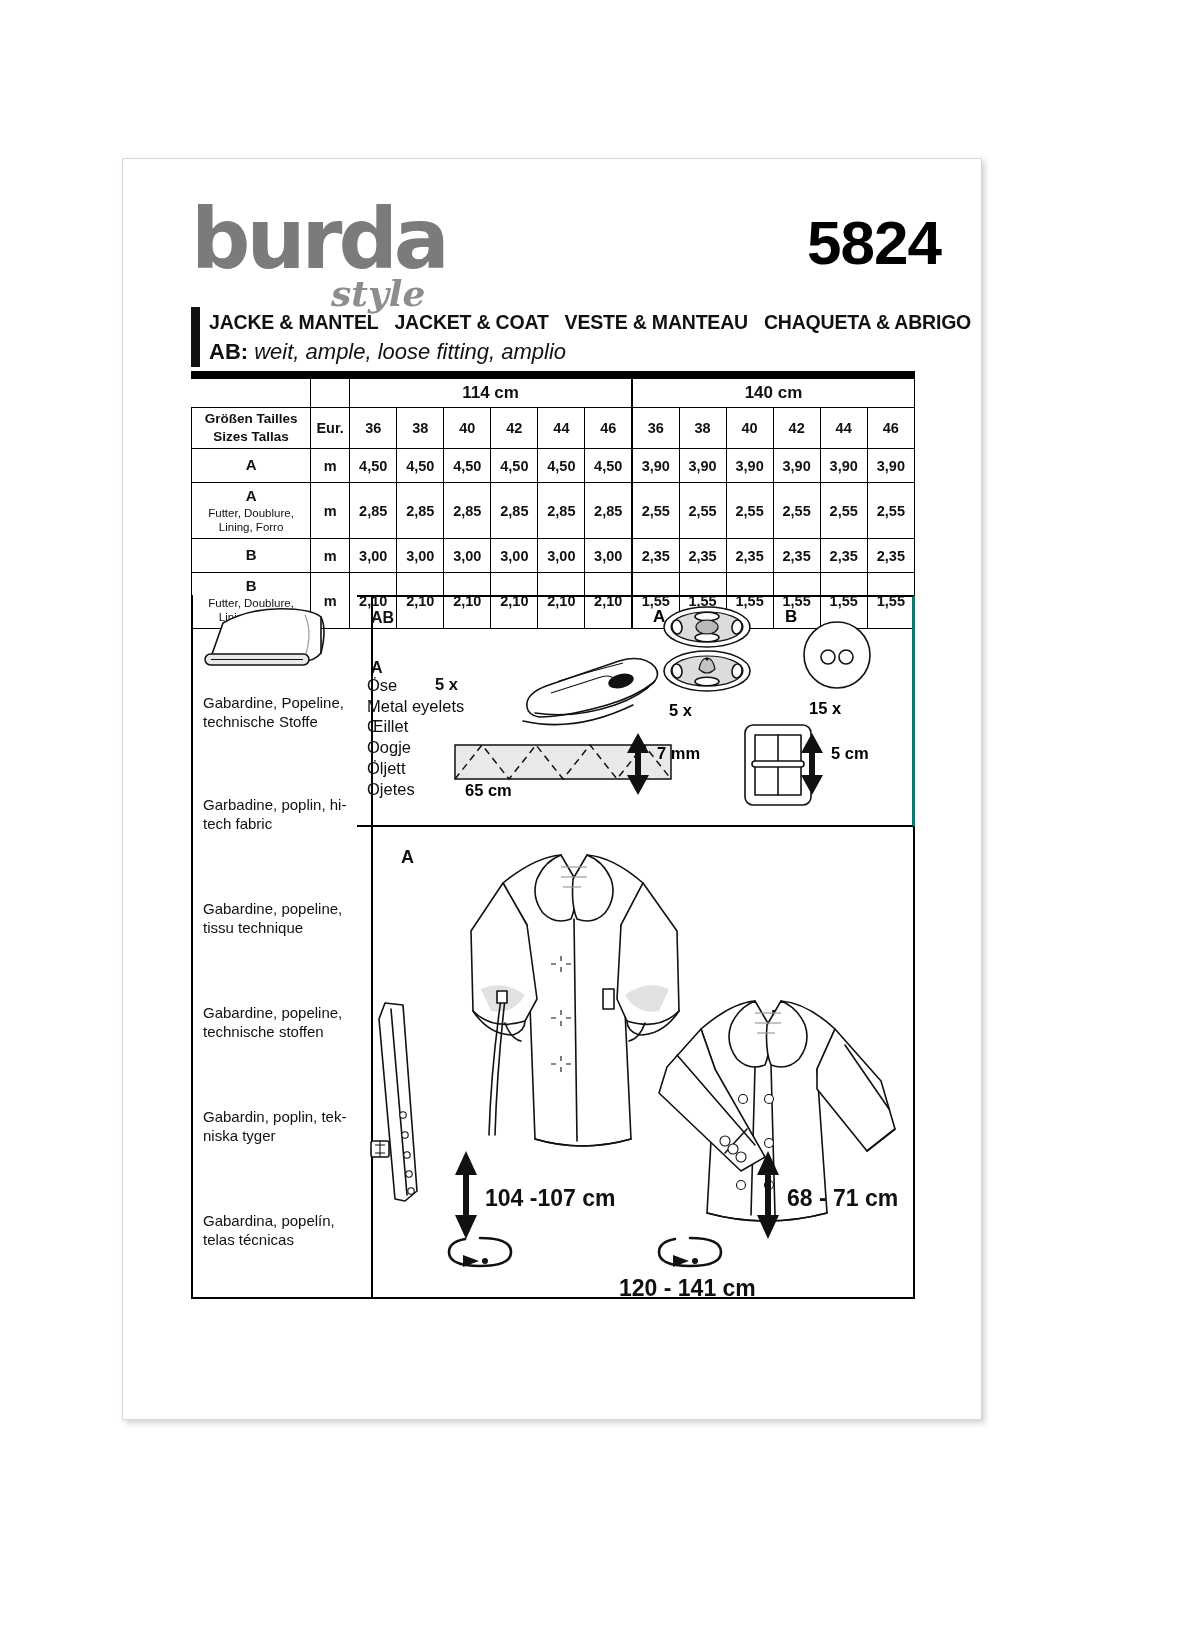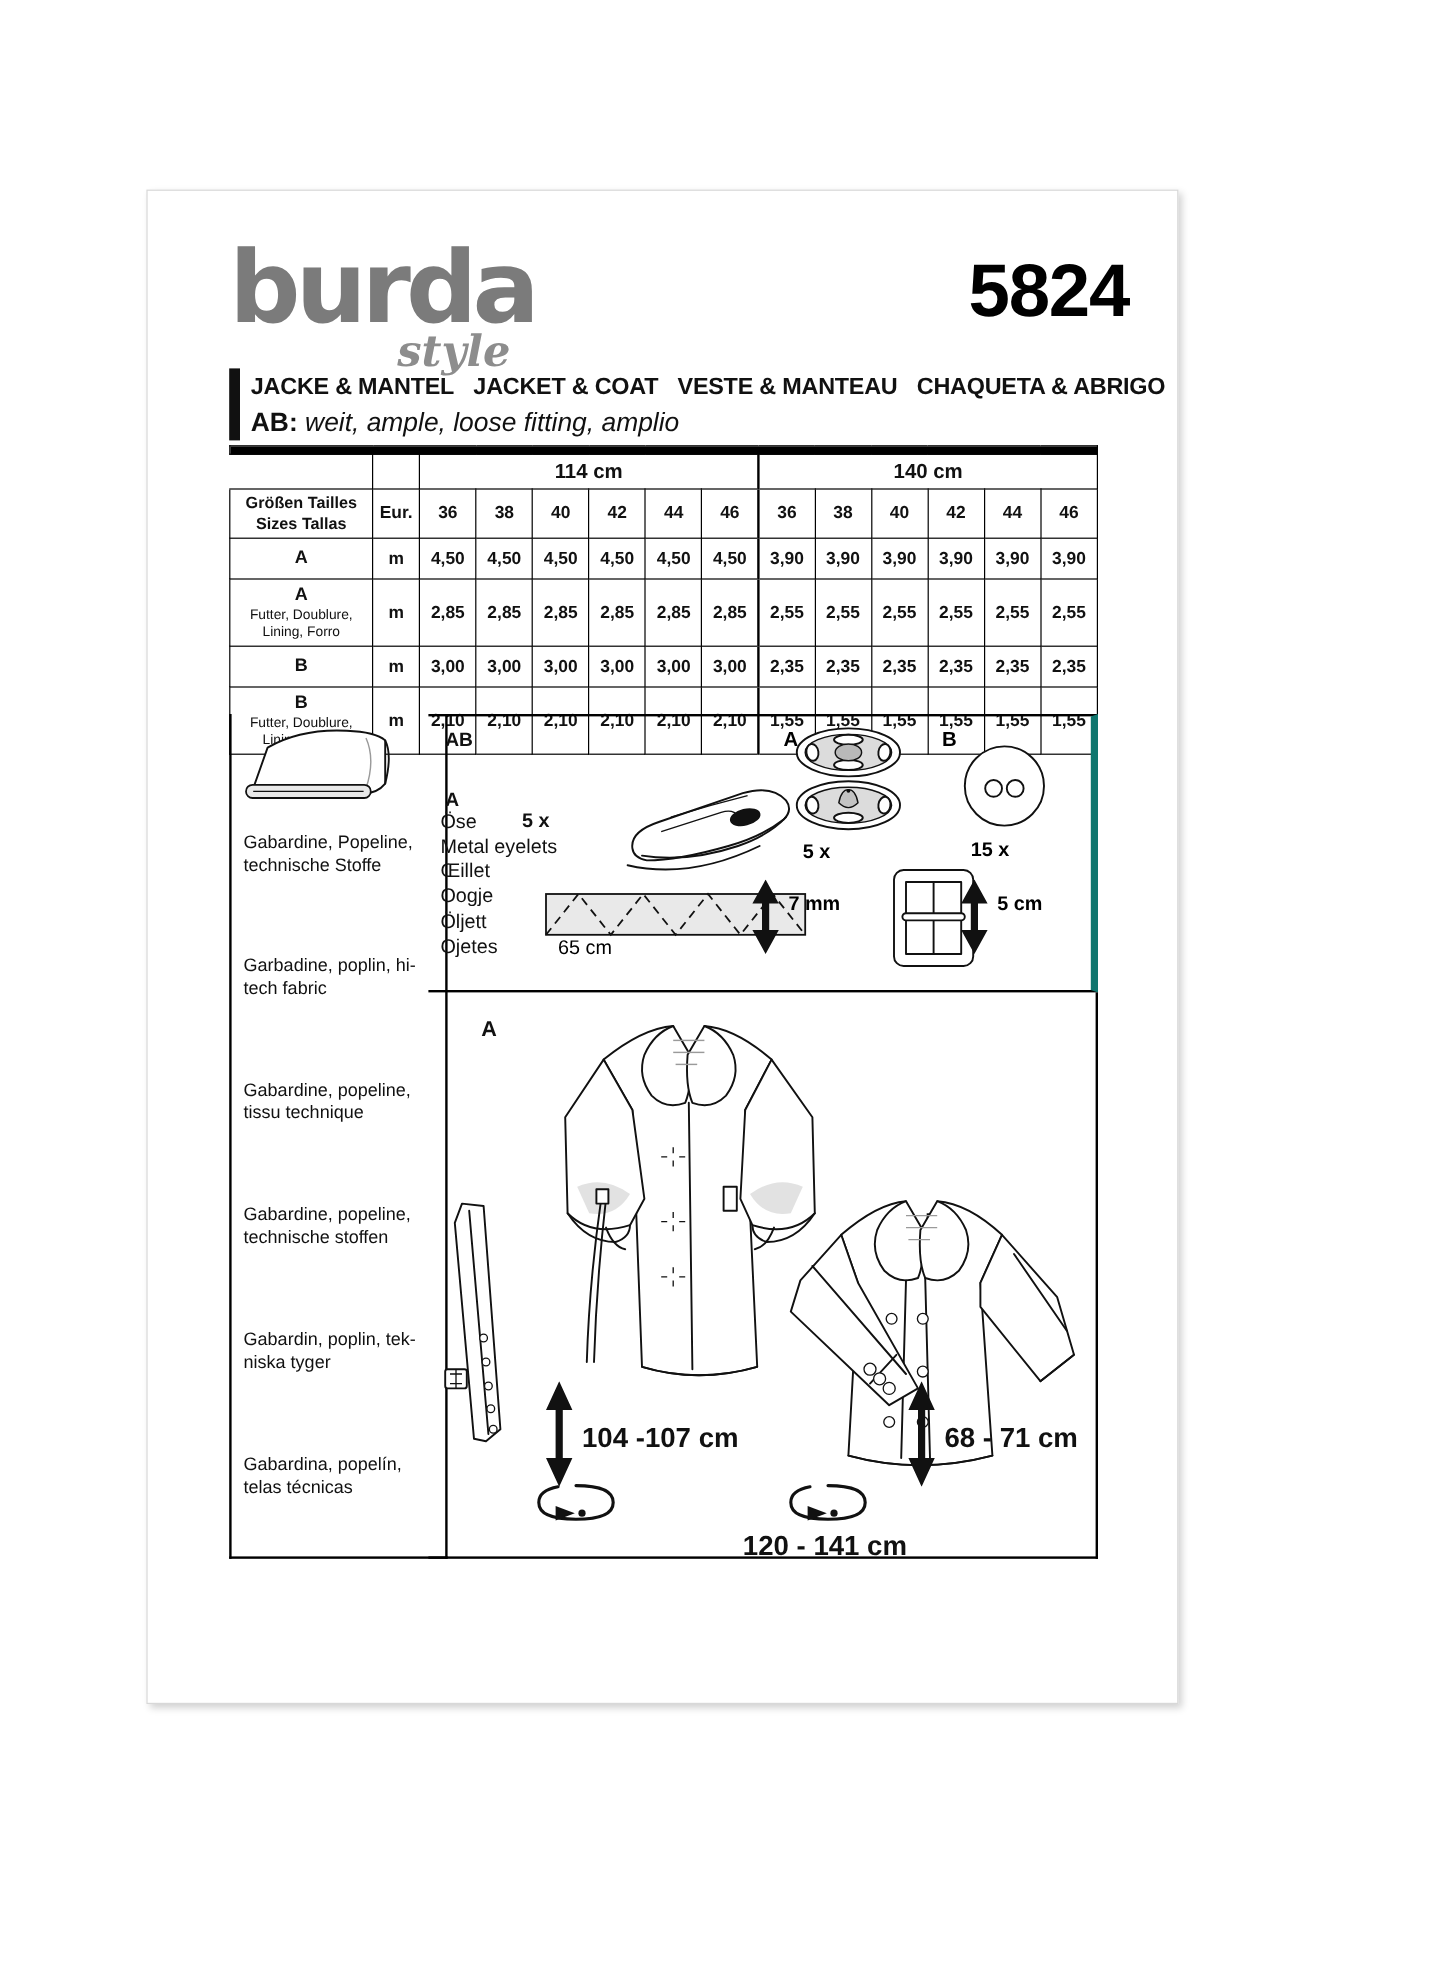--- a/index.html
+++ b/index.html
@@ -97,35 +97,35 @@
     border:2px solid #000;border-top:none;box-sizing:border-box;
   }
   .fabric-txt{
     position:absolute;left:10px;
     font-size:15px;line-height:1.28;color:#111;width:148px;
   }
   .notions{
     position:absolute;left:234px;top:436px;
     width:558px;height:232px;
     box-sizing:border-box;
-    border-top:2px solid #000;border-right:6px solid #0f766e;border-bottom:2px solid #000;
+    border-top:2px solid #000;border-right:3px solid #0f766e;border-bottom:2px solid #000;
   }
   .nt{position:absolute;color:#111;}
   .nt-ab{left:14px;top:12px;font-size:16px;font-weight:700;}
   .nt-interf{left:48px;top:11px;font-size:16.5px;line-height:1.34;width:330px;}
   .nt-a{left:14px;top:62px;font-size:16px;font-weight:700;}
   .nt-eyelet{left:10px;top:78px;font-size:16.5px;line-height:1.255;}
   .nt-5x-a{left:78px;top:78px;font-size:16.5px;font-weight:700;}
   .lab-A{position:absolute;left:296px;top:10px;font-size:17px;font-weight:700;}
   .lab-B{position:absolute;left:428px;top:10px;font-size:17px;font-weight:700;}
   .snap5x{position:absolute;left:312px;top:104px;font-size:16.5px;font-weight:700;}
   .btn15x{position:absolute;left:452px;top:102px;font-size:16.5px;font-weight:700;text-align:right;}
   .mm7{position:absolute;left:300px;top:147px;font-size:16.5px;font-weight:700;}
   .cm5{position:absolute;left:474px;top:147px;font-size:16.5px;font-weight:700;}
-  .cm65{position:absolute;left:108px;top:184px;font-size:16.5px;font-weight:400;}
+  .cm65{position:absolute;left:108px;top:184px;font-size:16.5px;font-weight:700;}
 
   
   .illus{
     position:absolute;left:234px;top:668px;
     width:558px;height:472px;
     border-right:2px solid #000;border-bottom:2px solid #000;
     box-sizing:border-box;
     overflow:hidden;
   }
   .glab{position:absolute;font-size:18px;font-weight:700;color:#111;}

